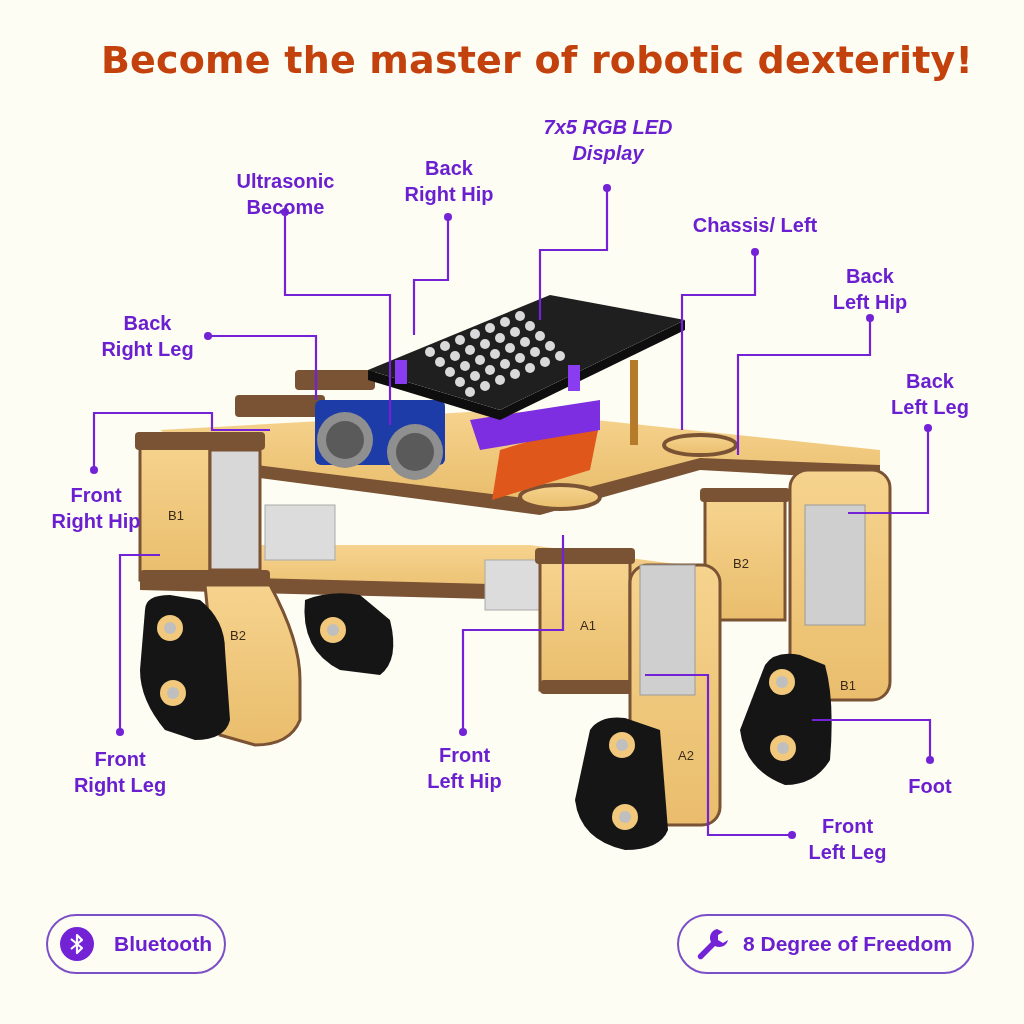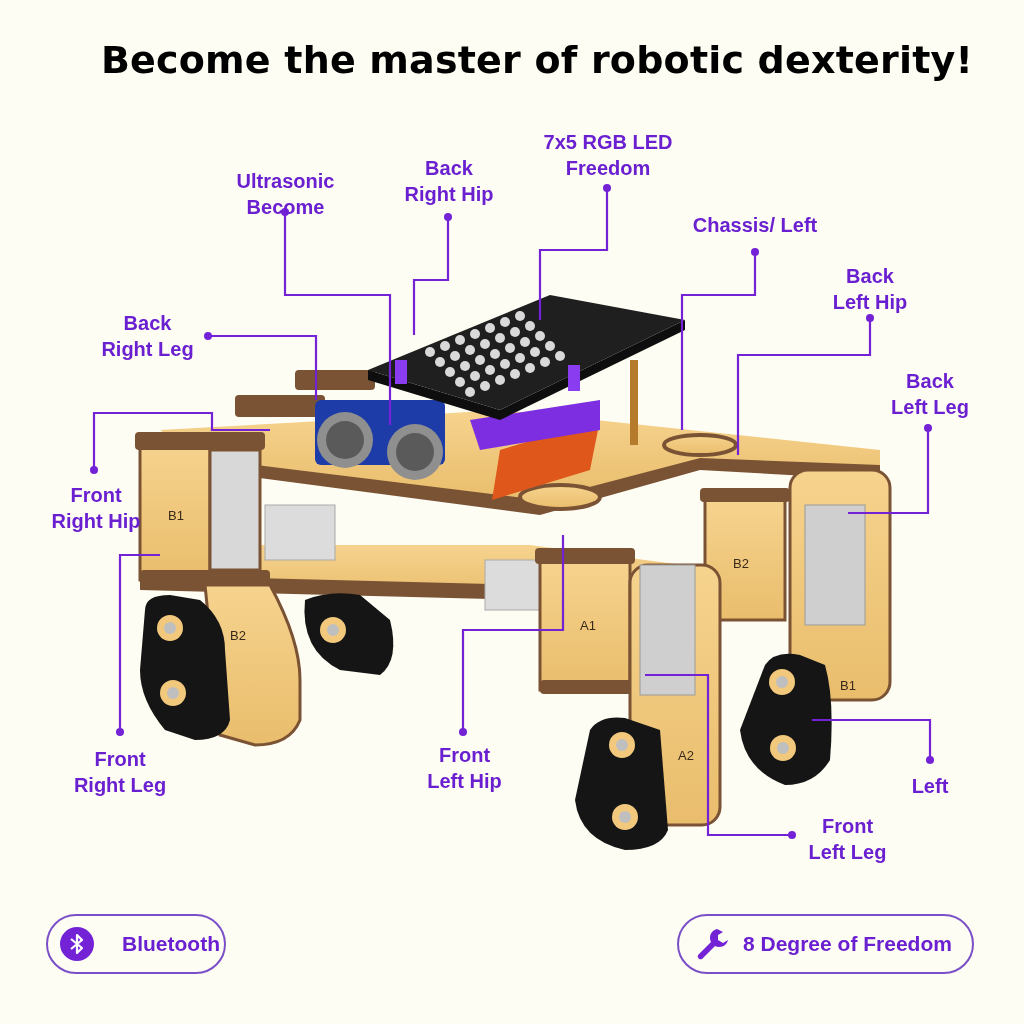--- a/index.html
+++ b/index.html
@@ -5,42 +5,42 @@
   html, body { margin:0; padding:0; }
   body {
     width:1024px; height:1024px; overflow:hidden;
     background:#fefdf3;
     font-family:"DejaVu Sans", sans-serif;
     position:relative;
   }
   .headline {
     position:absolute; left:0; top:38px; width:1024px; text-align:center;
     font-family:"DejaVu Sans", sans-serif; font-weight:bold;
-    font-size:38px; color:#000000; letter-spacing:0.2px;
+    font-size:38px; color:#c2410c; letter-spacing:0.2px;
     padding-left:50px; box-sizing:border-box;
   }
   .label {
     position:absolute; color:#6a1fd0; font-weight:bold;
     font-family:"Liberation Sans", sans-serif;
     font-size:20px; line-height:26px; text-align:center; white-space:nowrap;
   }
   .label span { display:block; }
   svg.art { position:absolute; left:0; top:0; }
   .pill {
     position:absolute; height:60px; border:2px solid #7b4fc7; border-radius:32px;
     box-sizing:border-box; display:flex; align-items:center;
     background:#fefdf3;
   }
   .pill .ico {
     width:34px; height:34px; border-radius:50%; background:#7322d6;
     display:flex; align-items:center; justify-content:center; margin-left:12px;
   }
   .pill .txt {
     color:#6a1fd0; font-weight:bold; font-family:"Liberation Sans", sans-serif;
-    font-size:21px; margin-left:28px;
+    font-size:21px; margin-left:20px;
   }
 </style>
 </head>
 <body>
 
 <div class="headline">Become the master of robotic dexterity!</div>
 
 <svg class="art" width="1024" height="1024" viewBox="0 0 1024 1024">
   <defs>
     <linearGradient id="wood" x1="0" y1="0" x2="0" y2="1">
@@ -202,23 +202,23 @@
 </svg>
 
 <div class="label" style="left:228px;top:168px;width:115px;">
   <span>Ultrasonic</span>
   <span>Become</span>
 </div>
 <div class="label" style="left:395px;top:155px;width:108px;">
   <span>Back</span>
   <span>Right Hip</span>
 </div>
-<div class="label" style="left:538px;top:129px;width:140px;">
+<div class="label" style="left:538px;top:114px;width:140px;font-style:italic;">
   <span>7x5 RGB LED</span>
-  <span>Freedom</span>
+  <span>Display</span>
 </div>
 <div class="label" style="left:680px;top:212px;width:150px;">
   <span>Chassis/ Left</span>
 </div>
 <div class="label" style="left:825px;top:263px;width:90px;">
   <span>Back</span>
   <span>Left Hip</span>
 </div>
 <div class="label" style="left:95px;top:310px;width:105px;">
   <span>Back</span>
@@ -234,21 +234,21 @@
 </div>
 <div class="label" style="left:65px;top:746px;width:110px;">
   <span>Front</span>
   <span>Right Leg</span>
 </div>
 <div class="label" style="left:417px;top:742px;width:95px;">
   <span>Front</span>
   <span>Left Hip</span>
 </div>
 <div class="label" style="left:900px;top:773px;width:60px;">
-  <span>Left</span>
+  <span>Foot</span>
 </div>
 <div class="label" style="left:800px;top:813px;width:95px;">
   <span>Front</span>
   <span>Left Leg</span>
 </div>
 
 <div class="pill" style="left:46px;top:914px;width:180px;">
   <div class="ico">
     <svg width="18" height="22" viewBox="0 0 18 22">
       <polyline points="3,6 14,15 9,20 9,2 14,7 3,16" fill="none" stroke="#fff" stroke-width="2.2" stroke-linejoin="round"></polyline>

